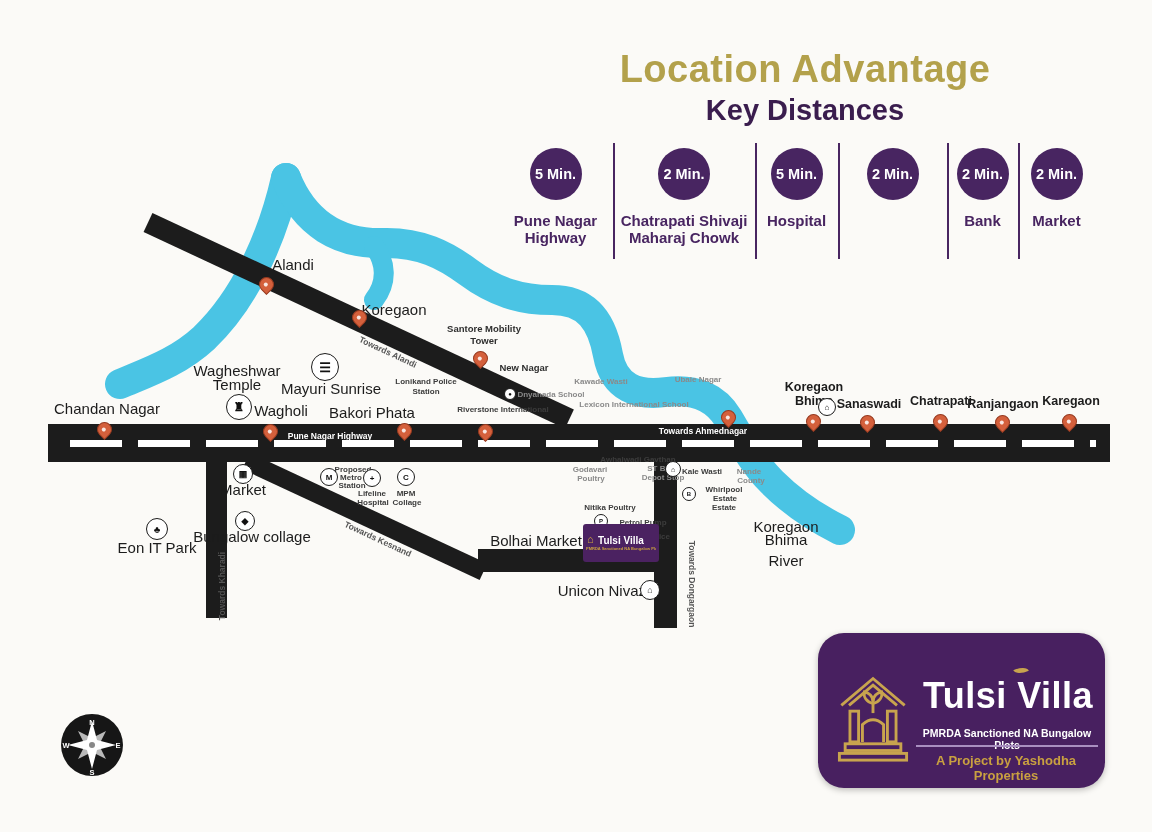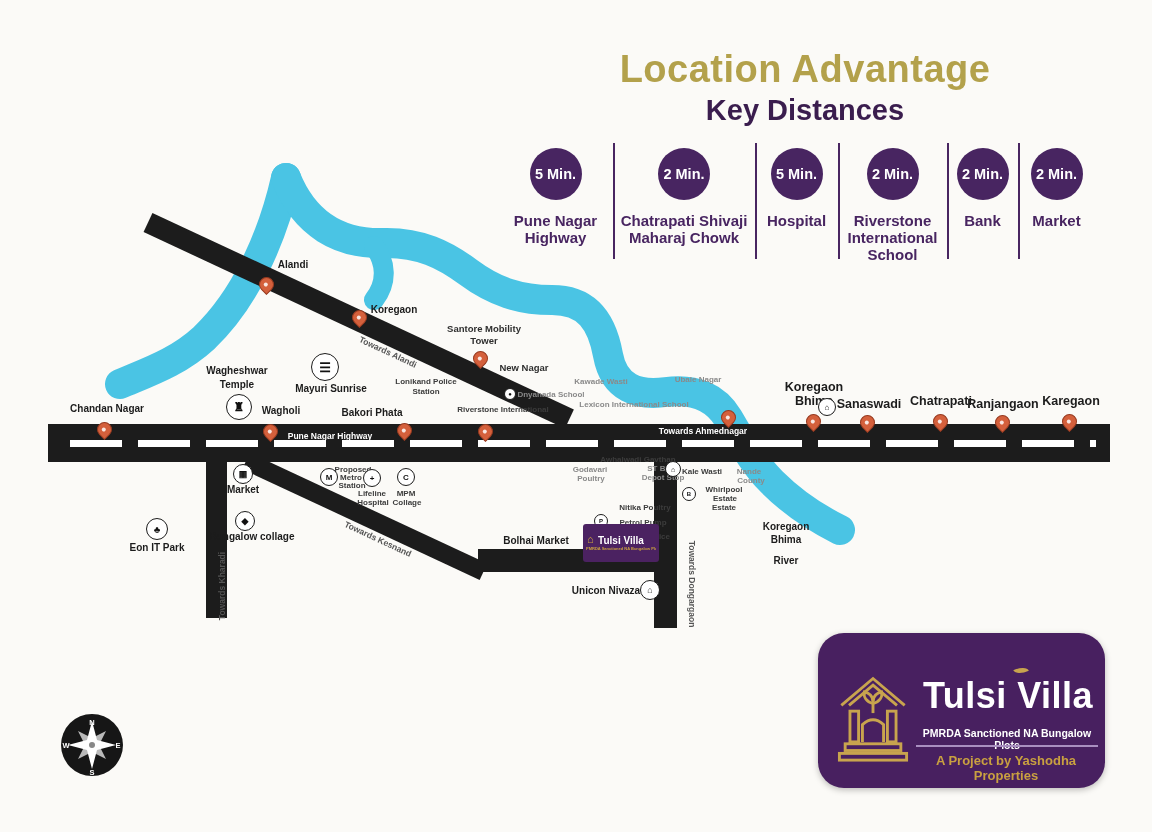--- a/index.html
+++ b/index.html
@@ -35,21 +35,21 @@
   .river{position:absolute;left:0;top:0;z-index:1;}
   .road{position:absolute;background:#1c1c1c;z-index:2;}
   .road.rot{transform-origin:0 50%;}
   .hwy{position:absolute;left:48px;top:424px;width:1062px;height:38px;background:#1c1c1c;z-index:2;}
   .hwy-dashes{
     position:absolute;left:70px;top:440px;width:1026px;height:7px;z-index:3;
     background:repeating-linear-gradient(90deg,#fff 0 52px,transparent 52px 68px);
   }
   .hwy-text{position:absolute;z-index:4;color:#fff;font-size:8.5px;font-weight:700;transform:translate(-50%,-50%);white-space:nowrap;}
   .lbl{position:absolute;z-index:5;transform:translate(-50%,-50%);white-space:nowrap;color:#1c1c1c;}
-  .lbl.place{font-size:10px;font-weight:700;}
+  .lbl.place{font-size:15px;font-weight:400;}
   .lbl.big{font-size:12.5px;font-weight:700;}
   .lbl.small{font-size:9.5px;font-weight:700;color:#2e2e2e;}
   .lbl.tiny{font-size:8px;font-weight:700;color:#3c3c3c;}
   .lbl.faint{font-size:8px;font-weight:600;color:#8a8a8a;}
   .lbl.road-lbl{font-size:8.5px;font-weight:600;color:#555;z-index:4;}
   .pin{
     position:absolute;z-index:6;width:13px;height:13px;
     background:#d4603c;border:1.5px solid #963a20;
     border-radius:50% 50% 50% 0;transform:rotate(-45deg);
   }
@@ -110,21 +110,20 @@
     <div class="kd-item" style="left: 613px; width: 142px;">
       <div class="kd-circle">2 Min.</div>
       <div class="kd-label">Chatrapati Shivaji Maharaj Chowk</div>
     </div>
     <div class="kd-item" style="left: 755px; width: 83px;">
       <div class="kd-circle">5 Min.</div>
       <div class="kd-label">Hospital</div>
     </div>
     <div class="kd-item" style="left: 838px; width: 109px;">
       <div class="kd-circle">2 Min.</div>
-      <div class="kd-label">Riverstone International School</div>
     </div>
     <div class="kd-item" style="left: 947px; width: 71px;">
       <div class="kd-circle">2 Min.</div>
       <div class="kd-label">Bank</div>
     </div>
     <div class="kd-item" style="left: 1018px; width: 77px;">
       <div class="kd-circle">2 Min.</div>
       <div class="kd-label">Market</div>
     </div>
     <div class="kd-divider" style="left: 613px;"></div>
@@ -192,21 +191,21 @@
     <div class="lbl tiny" style="left: 702px; top: 471px;">Kale Wasti</div>
     <div class="lbl faint" style="left: 749px; top: 471px;">Nande</div>
     <div class="lbl faint" style="left: 751px; top: 480px;">County</div>
     <div class="lbl faint" style="left: 590px; top: 469px;">Godavari</div>
     <div class="lbl faint" style="left: 591px; top: 478px;">Poultry</div>
     <div class="lbl faint" style="left: 661px; top: 468px;">ST Bus</div>
     <div class="lbl faint" style="left: 663px; top: 477px;">Depot Stop</div>
     <div class="lbl tiny" style="left: 724px; top: 489px;">Whirlpool</div>
     <div class="lbl tiny" style="left: 725px; top: 498px;">Estate</div>
     <div class="lbl tiny" style="left: 724px; top: 507px;">Estate</div>
-    <div class="lbl tiny" style="left: 610px; top: 507px; margin-left: 35px;">Nitika Poultry</div>
+    <div class="lbl tiny" style="left: 610px; top: 507px;">Nitika Poultry</div>
     <div class="lbl tiny" style="left: 643px; top: 522px;">Petrol Pump</div>
     <div class="lbl tiny" style="left: 646px; top: 536px;">MSEB Office</div>
     <div class="lbl place" style="left: 536px; top: 540px;">Bolhai Market</div>
     <div class="lbl place" style="left: 606px; top: 590px;">Unicon Nivaza</div>
     <div class="lbl place" style="left: 786px; top: 526px;">Koregaon</div>
     <div class="lbl place" style="left: 786px; top: 539px;">Bhima</div>
     <div class="lbl place" style="left: 786px; top: 552px; margin-top: 8px;">River</div>
     <div class="lbl road-lbl" style="left: 388px; top: 352px; transform: translate(-50%, -50%) rotate(25deg);">Towards Alandi</div>
     <div class="lbl road-lbl" style="left: 378px; top: 539px; transform: translate(-50%, -50%) rotate(25deg);">Towards Kesnand</div>
     <div class="lbl road-lbl" style="left: 222px; top: 586px; transform: translate(-50%, -50%) rotate(-90deg);">Towards Kharadi</div>

